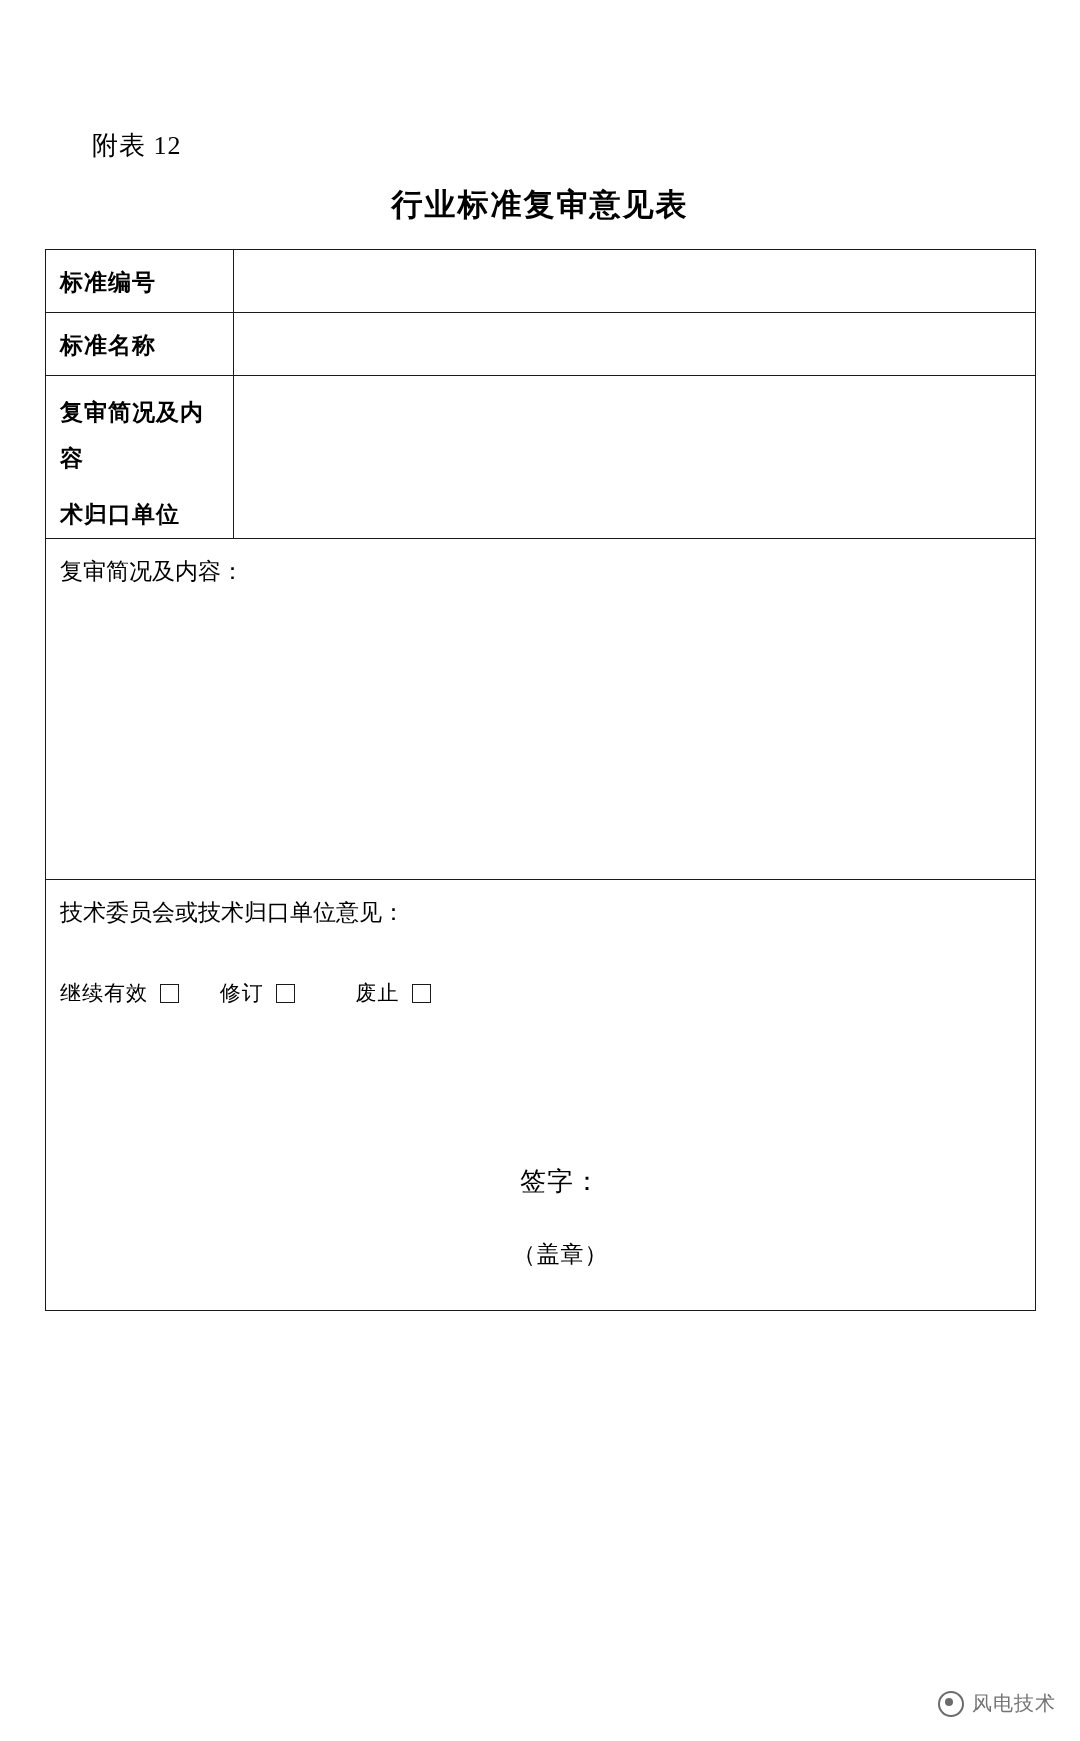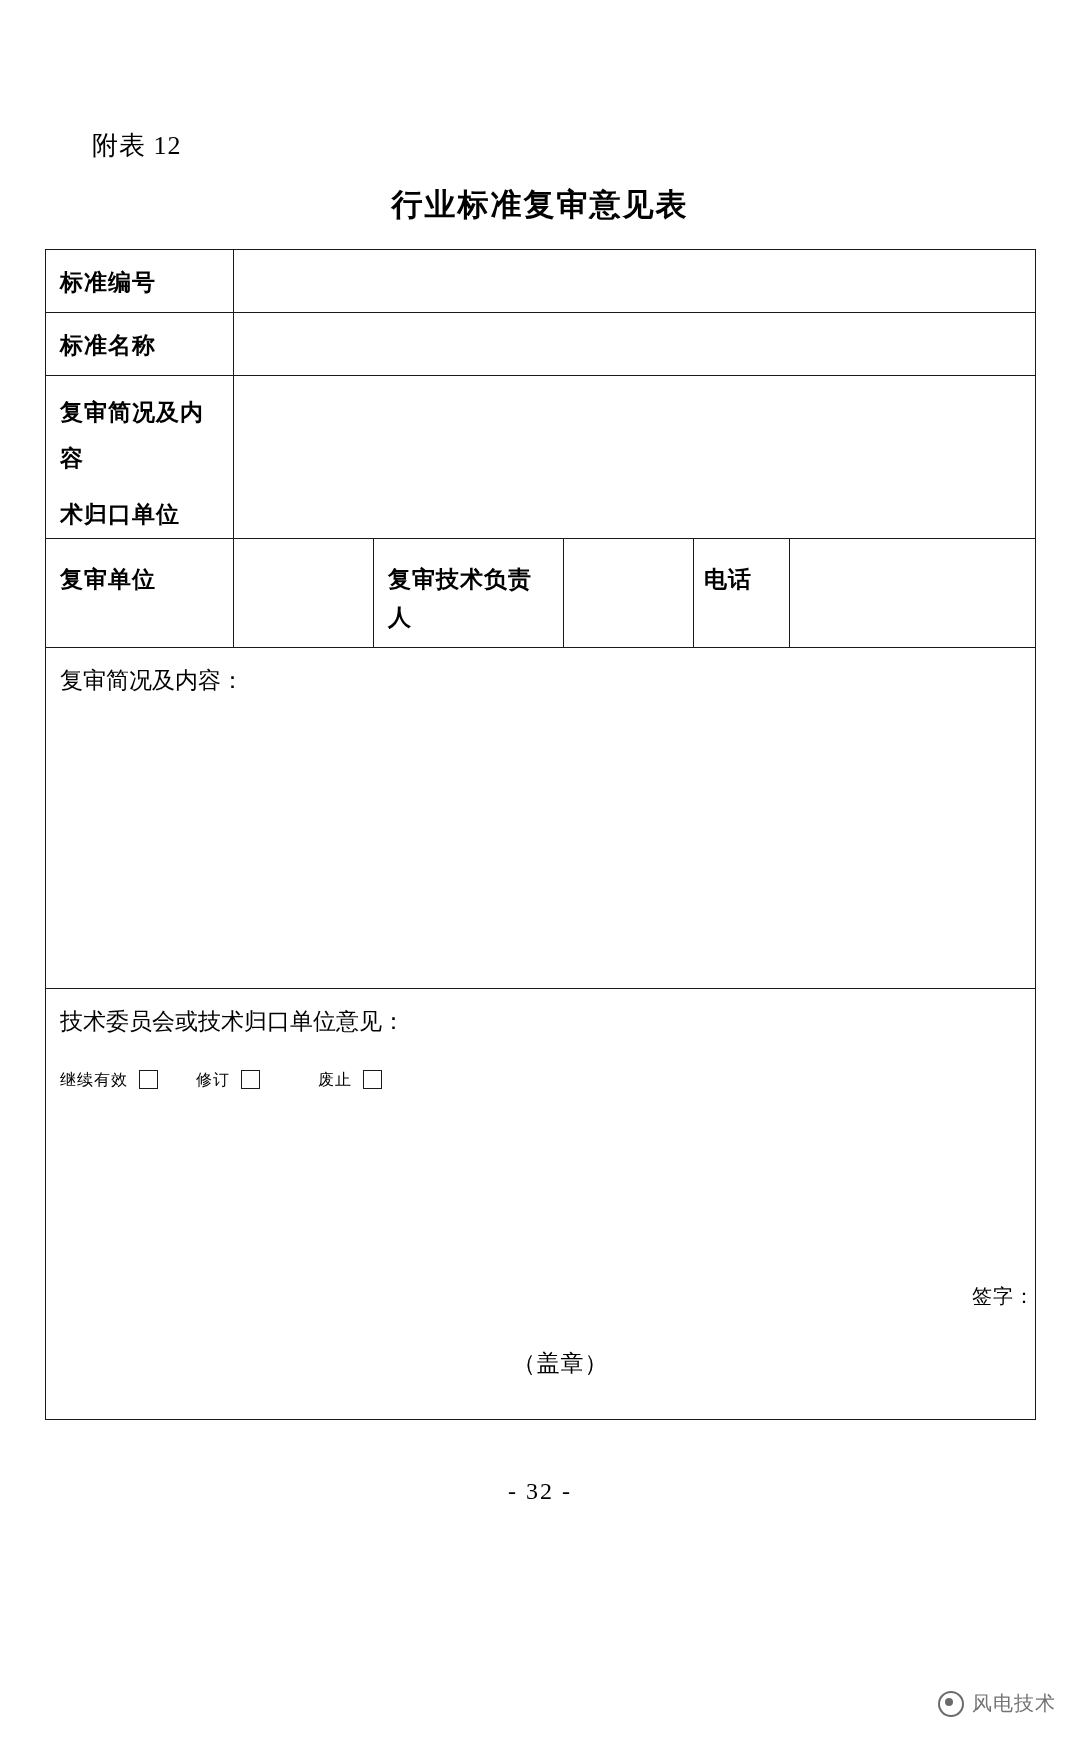--- a/index.html
+++ b/index.html
@@ -70,45 +70,44 @@
     line-height: 2.0;
   }
   .big-area {
     height: 340px;
   }
   .opinion-area {
     height: 430px;
     position: relative;
   }
   .opt-line {
-    margin-top: 16px;
-    font-size: 16px;
+    margin-top: 34px;
+    font-size: 21px;
     letter-spacing: 1px;
   }
   .checkbox {
     display: inline-block;
     width: 17px;
     height: 17px;
     border: 1.5px solid #1a1a1a;
     vertical-align: middle;
     margin: 0 4px 3px 6px;
   }
   .sign-block {
     position: absolute;
     left: 0;
     right: 0;
     bottom: 36px;
     text-align: center;
   }
   .sign-line {
-    font-size: 20px;
+    font-size: 26px;
     letter-spacing: 1px;
     margin-bottom: 32px;
     padding-left: 40px;
-    text-align: right;
   }
   .seal-line {
     font-size: 23px;
     letter-spacing: 1px;
     padding-left: 40px;
   }
   .page-number {
     position: absolute;
     left: 0;
     right: 0;
@@ -183,40 +182,20 @@
           <div class="cell-pad"></div>
         </td>
       </tr>
       <tr>
         <td class="label-cell" style="height:118px">
           <div class="cell-pad two-line">复审简况及内容</div>
           <div style="padding:0 12px 0 14px" class="two-line">术归口单位</div>
         </td>
         <td colspan="5">
           <div class="cell-pad"></div>
-        </td>
-      </tr>
-      <tr>
-        <td class="label-cell" style="height:92px">
-          <div class="cell-pad-mid">复审单位</div>
-        </td>
-        <td>
-          <div class="cell-pad-mid"></div>
-        </td>
-        <td class="label-cell">
-          <div class="cell-pad-mid">复审技术负责人</div>
-        </td>
-        <td>
-          <div class="cell-pad-mid"></div>
-        </td>
-        <td class="label-cell">
-          <div class="cell-pad-mid" style="padding-left:10px">电话</div>
-        </td>
-        <td>
-          <div class="cell-pad-mid"></div>
         </td>
       </tr>
       <tr>
         <td colspan="6" class="big-area">
           <div class="cell-pad">复审简况及内容：</div>
           <div style="padding:0 14px"></div>
         </td>
       </tr>
       <tr>
         <td colspan="6" class="opinion-area">
@@ -239,20 +218,19 @@
           </div>
           <div class="sign-block">
             <div class="sign-line">签字：</div>
             <div class="seal-line">（盖章）</div>
           </div>
         </td>
       </tr>
     </tbody>
   </table>
 
-  <div class="page-number">- 32 -</div>
 
   <div class="watermark">
     <span class="wm-icon"></span>
     <span class="wm-text">风电技术</span>
   </div>
 
 </div>
 
 </body></html>

